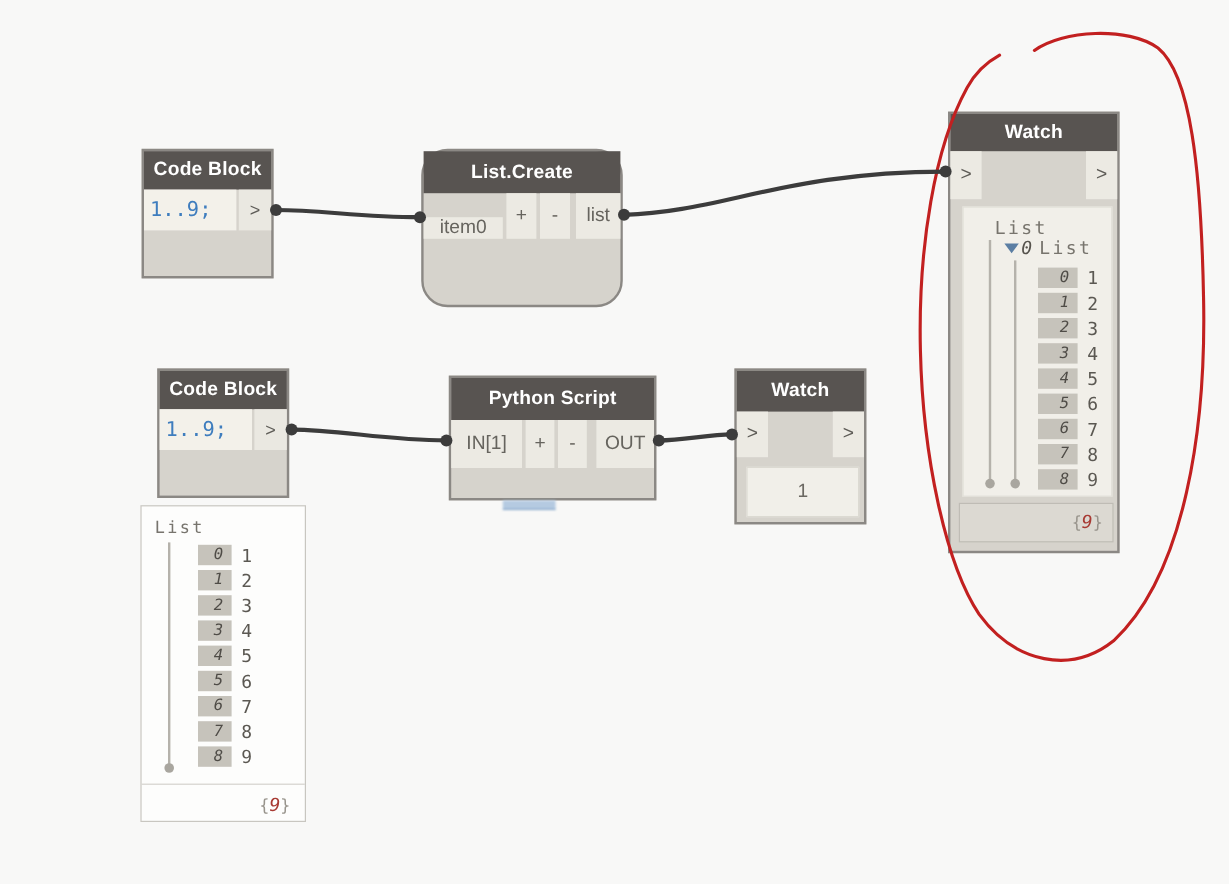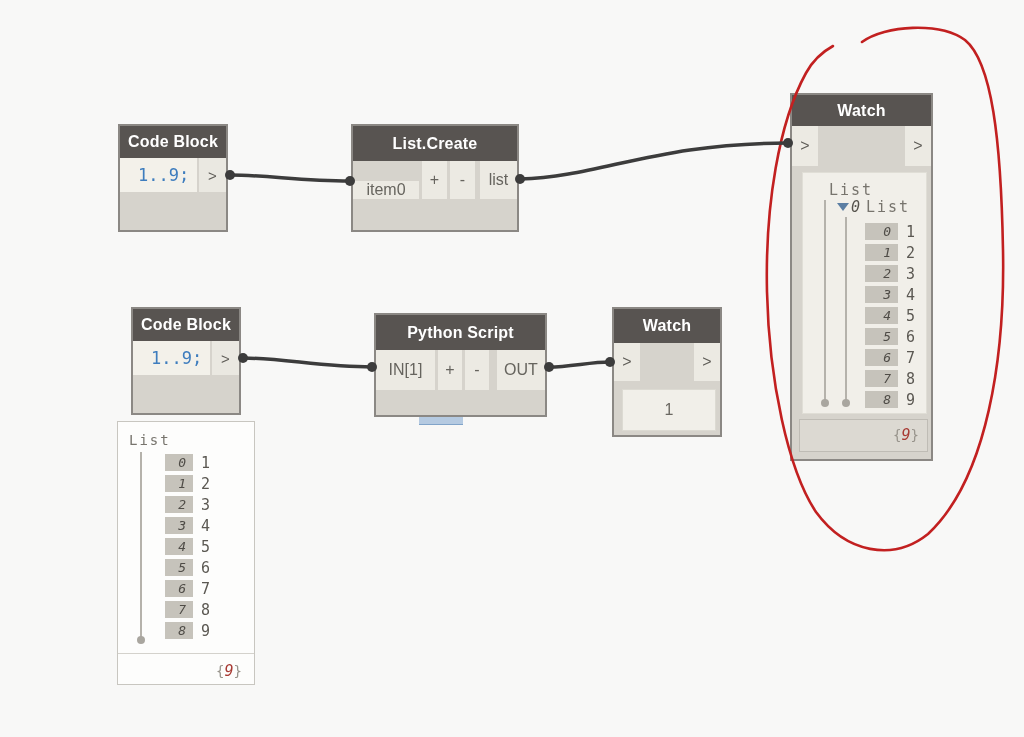--- a/index.html
+++ b/index.html
@@ -17,21 +17,21 @@
                  display:flex; align-items:center; justify-content:center; letter-spacing:0.2px; }
   .port-row { display:flex; align-items:stretch; }
   .pbox { background:#eceae3; color:#66645e; font-size:16px; display:flex; align-items:center; justify-content:center; }
   .mono { font-family:"DejaVu Sans Mono", monospace; }
 
   
   .cb { width:110px; height:108px; }
   .cb .node-header { height:32px; }
   .cb .port-row { height:34px; }
   .cb .code-box { flex:1; background:#f3f1ea; color:#3e7dbe; font-size:17px;
-                  display:flex; align-items:center; padding-left:18px; }
+                  display:flex; align-items:center; padding-left:5px; }
   .cb .out-chip { width:27px; margin-left:2px; background:#eae8e1; color:#5e5c57; font-size:15px;
                   display:flex; align-items:center; justify-content:center; }
   .cb .node-body { flex:1; }
 
   
   .fn .node-header { height:35px; }
   .fn .port-row { height:38px; }
   .fn .gap { width:3px; }
   .fn .flexgap { flex:1; }
   .fn .node-body { flex:1; }
@@ -124,21 +124,21 @@
 
   <div class="node cb" style="left:118px; top:124px;">
     <div class="node-header">Code Block</div>
     <div class="port-row">
       <div class="code-box mono">1..9;</div>
       <div class="out-chip">&gt;</div>
     </div>
     <div class="node-body"></div>
   </div>
 
-  <div class="node fn" style="left:351px; top:124px; width:168px; height:108px;">
+  <div class="node fn" style="left:351px; top:124px; width:168px; height:132px;border-radius:22px;">
     <div class="node-header">List.Create</div>
     <div class="port-row">
       <div class="pbox" style="width:66px;margin-top:20px;">item0</div>
       <div class="gap"></div>
       <div class="pbox" style="width:25px;">+</div>
       <div class="gap"></div>
       <div class="pbox" style="width:25px;">-</div>
       <div class="flexgap"></div>
       <div class="pbox" style="width:37px;">list</div>
     </div>

